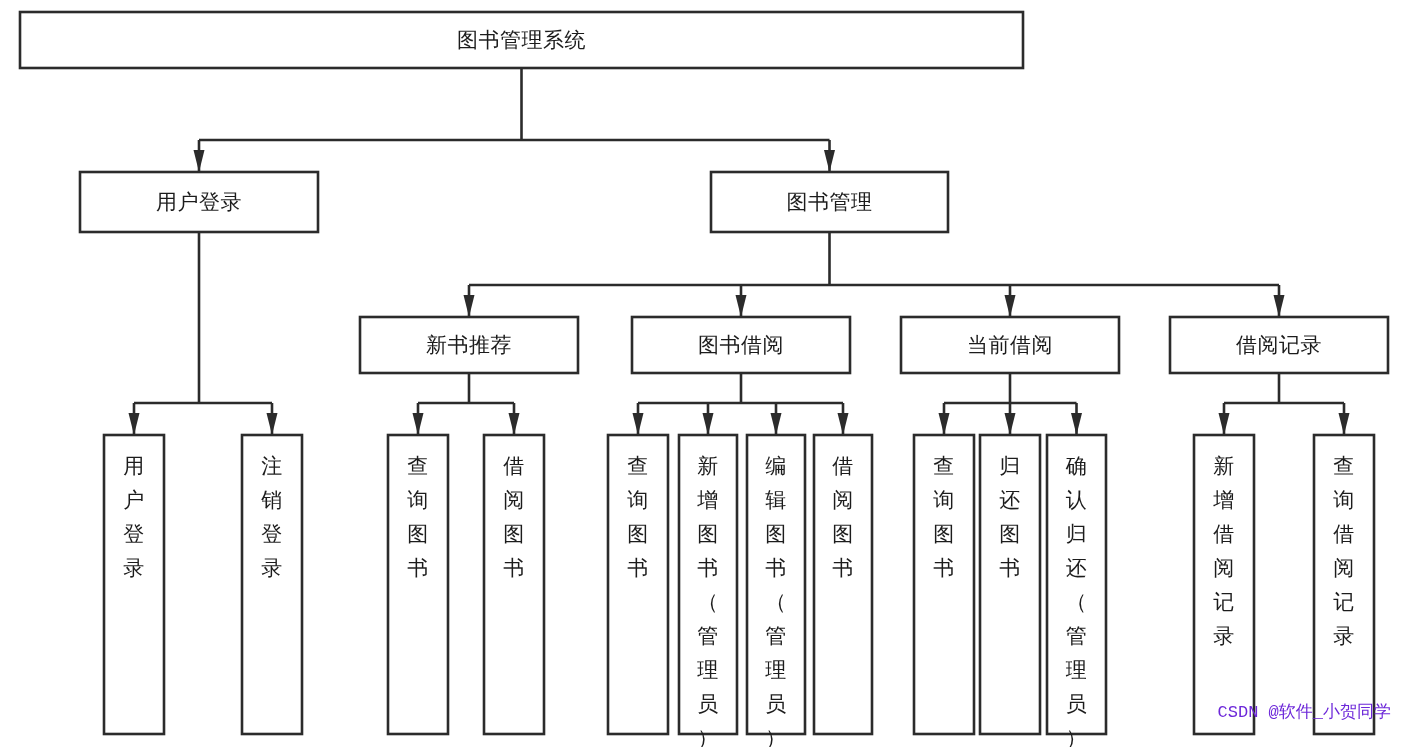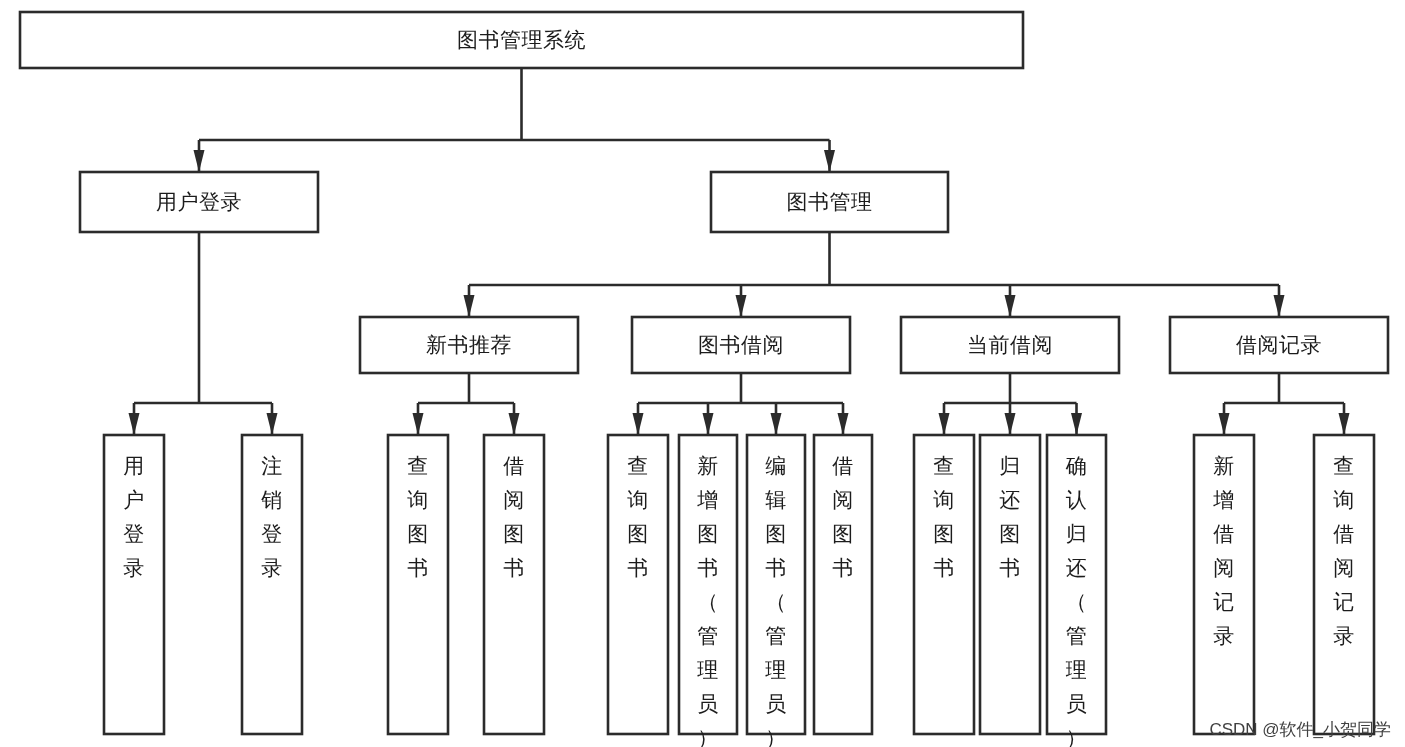--- a/index.html
+++ b/index.html
@@ -54,24 +54,24 @@
   .node-label-vertical {
     fill: #1c1c1c;
     font-family: "DejaVu Sans", "Liberation Sans", sans-serif;
     font-size: 21px;
     text-anchor: middle;
     letter-spacing: 0.5px;
   }
   .watermark-text {
     position: absolute;
     right: 14px;
-    bottom: 6px;
-    font-family: Liberation Sans, sans-serif;
+    bottom: 24px;
+    font-family: Liberation Mono, monospace;
     font-size: 17px;
-    color: #404040;
+    color: #6d28d9;
     white-space: nowrap;
     user-select: none;
     pointer-events: none;
   }
 </style>
 </head>
 <body>
 
 <div id="diagram-root">
   <svg class="diagram-canvas" viewBox="0 0 1405 747">

